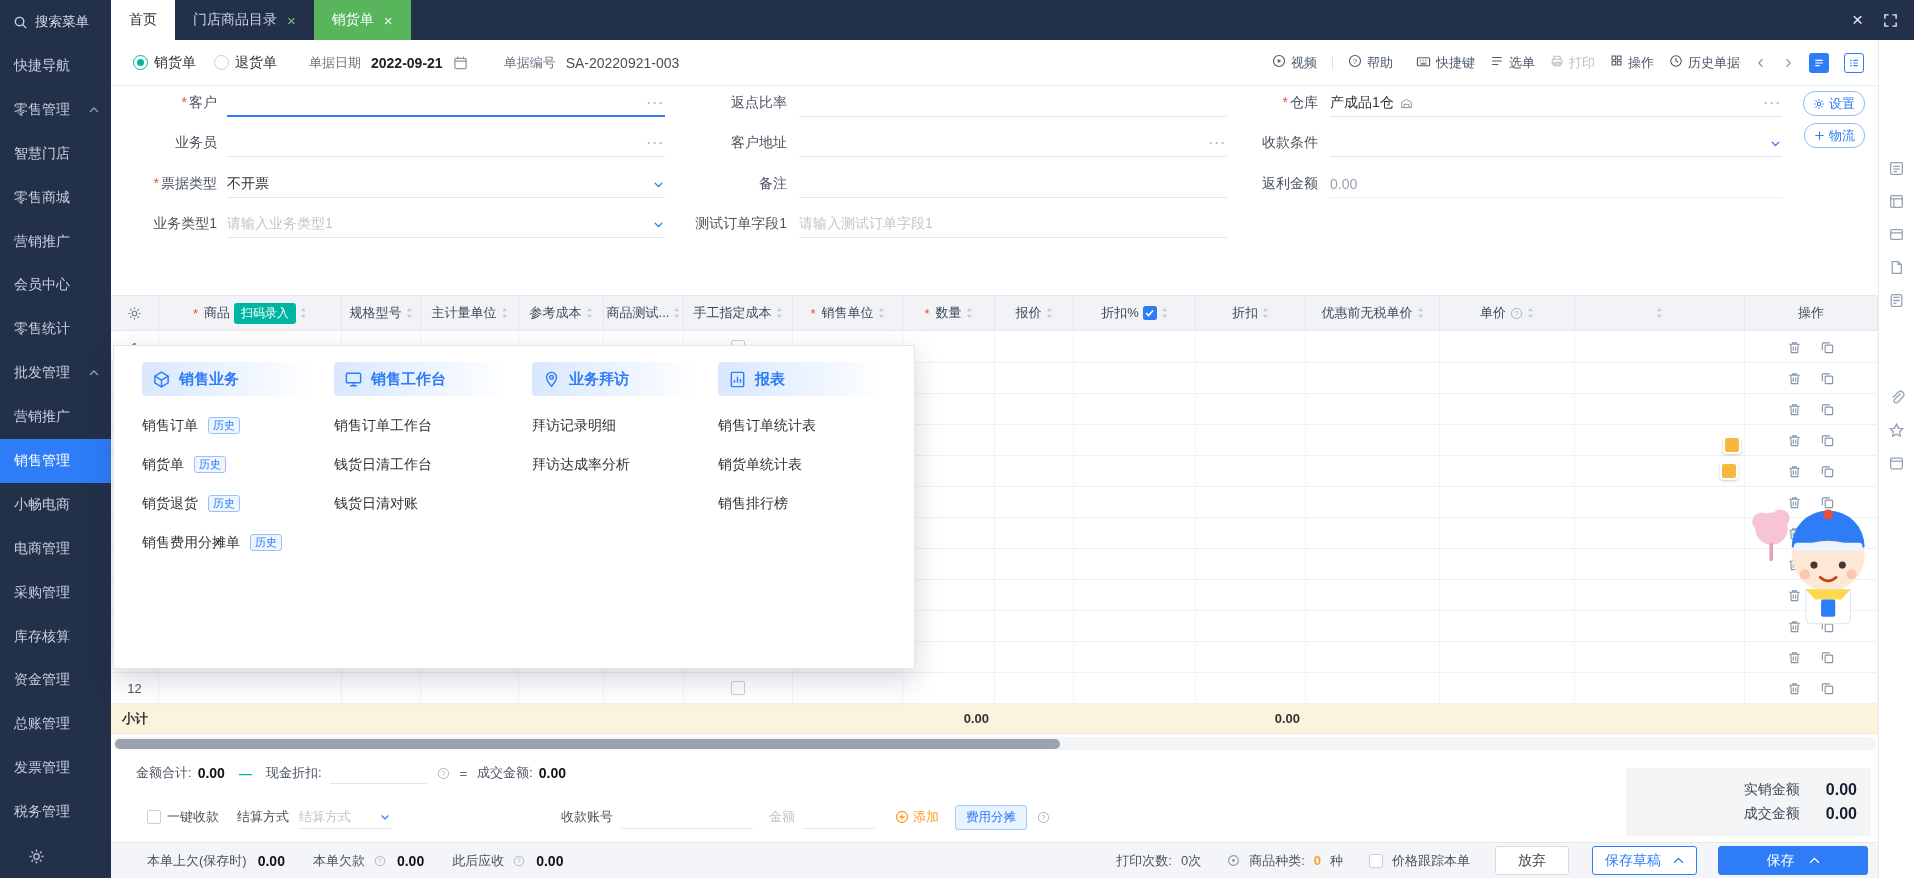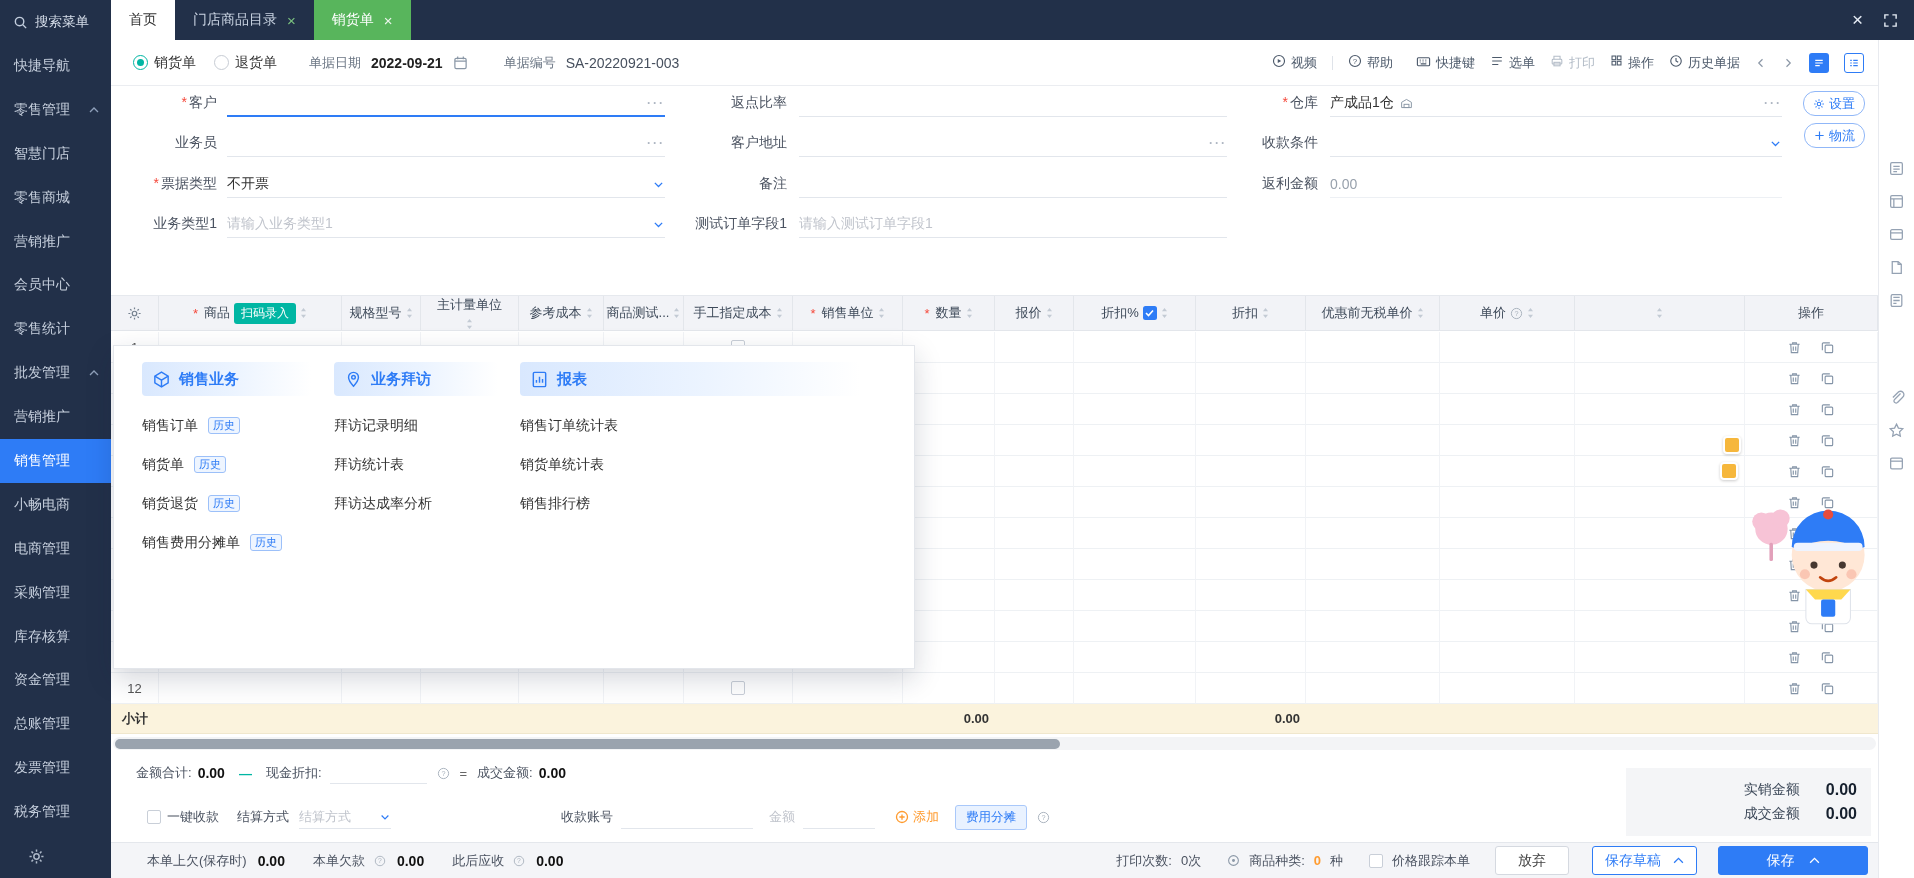--- a/index.html
+++ b/index.html
@@ -440,21 +440,21 @@
                 <path d="M3.5 11 1 7.8h5z" fill="#c3cad4"></path>
               </svg>
             </div>
             <div class="th" style="width: 79px;">
               <span>规格型号</span>
               <svg class="sorticon" width="7" height="12" viewBox="0 0 7 12">
                 <path d="M3.5 1 6 4.2H1z" fill="#c3cad4"></path>
                 <path d="M3.5 11 1 7.8h5z" fill="#c3cad4"></path>
               </svg>
             </div>
-            <div class="th" style="width: 98px; flex-direction: column;">
+            <div class="th" style="width: 98px;">
               <span>主计量单位</span>
               <svg class="sorticon" width="7" height="12" viewBox="0 0 7 12">
                 <path d="M3.5 1 6 4.2H1z" fill="#c3cad4"></path>
                 <path d="M3.5 11 1 7.8h5z" fill="#c3cad4"></path>
               </svg>
             </div>
             <div class="th" style="width: 85px;">
               <span>参考成本</span>
               <svg class="sorticon" width="7" height="12" viewBox="0 0 7 12">
                 <path d="M3.5 1 6 4.2H1z" fill="#c3cad4"></path>
@@ -1086,35 +1086,52 @@
               </div>
               <div class="pitem">
                 <span>销货退货</span>
                 <span class="pbadge">历史</span>
               </div>
               <div class="pitem">
                 <span>销售费用分摊单</span>
                 <span class="pbadge">历史</span>
               </div>
             </div>
+            <div class="pcol pcol1">
+              <div class="phead">
+                <span style="display:flex">
+                  <svg width="19" height="19" viewBox="0 0 20 20" fill="none" stroke="#2e7cf6" stroke-width="1.5">
+                    <rect x="2.5" y="3.5" width="15" height="10" rx="1.2"></rect>
+                    <path d="M10 13.5v3M6.5 16.5h7"></path>
+                  </svg>
+                </span>
+                <span>销售工作台</span>
+              </div>
+              <div class="pitem">
+                <span>销售订单工作台</span>
+              </div>
+              <div class="pitem">
+                <span>钱货日清工作台</span>
+              </div>
+              <div class="pitem">
+                <span>钱货日清对账</span>
+              </div>
+            </div>
             <div class="pcol pcol2">
               <div class="phead">
                 <span style="display:flex">
                   <svg width="19" height="19" viewBox="0 0 20 20" fill="none" stroke="#2e7cf6" stroke-width="1.5">
                     <path d="M10 2.5a5.2 5.2 0 0 1 5.2 5.2c0 3.8-5.2 9.3-5.2 9.3S4.8 11.5 4.8 7.7A5.2 5.2 0 0 1 10 2.5z"></path>
                     <circle cx="10" cy="7.7" r="1.9"></circle>
                   </svg>
                 </span>
                 <span>业务拜访</span>
               </div>
               <div class="pitem">
                 <span>拜访记录明细</span>
-              </div>
-              <div class="pitem">
-                <span>拜访统计表</span>
               </div>
               <div class="pitem">
                 <span>拜访达成率分析</span>
               </div>
             </div>
             <div class="pcol pcol3">
               <div class="phead">
                 <span style="display:flex">
                   <svg width="19" height="19" viewBox="0 0 20 20" fill="none" stroke="#2e7cf6" stroke-width="1.5">
                     <rect x="3.5" y="2.5" width="13" height="15" rx="1.2"></rect>

